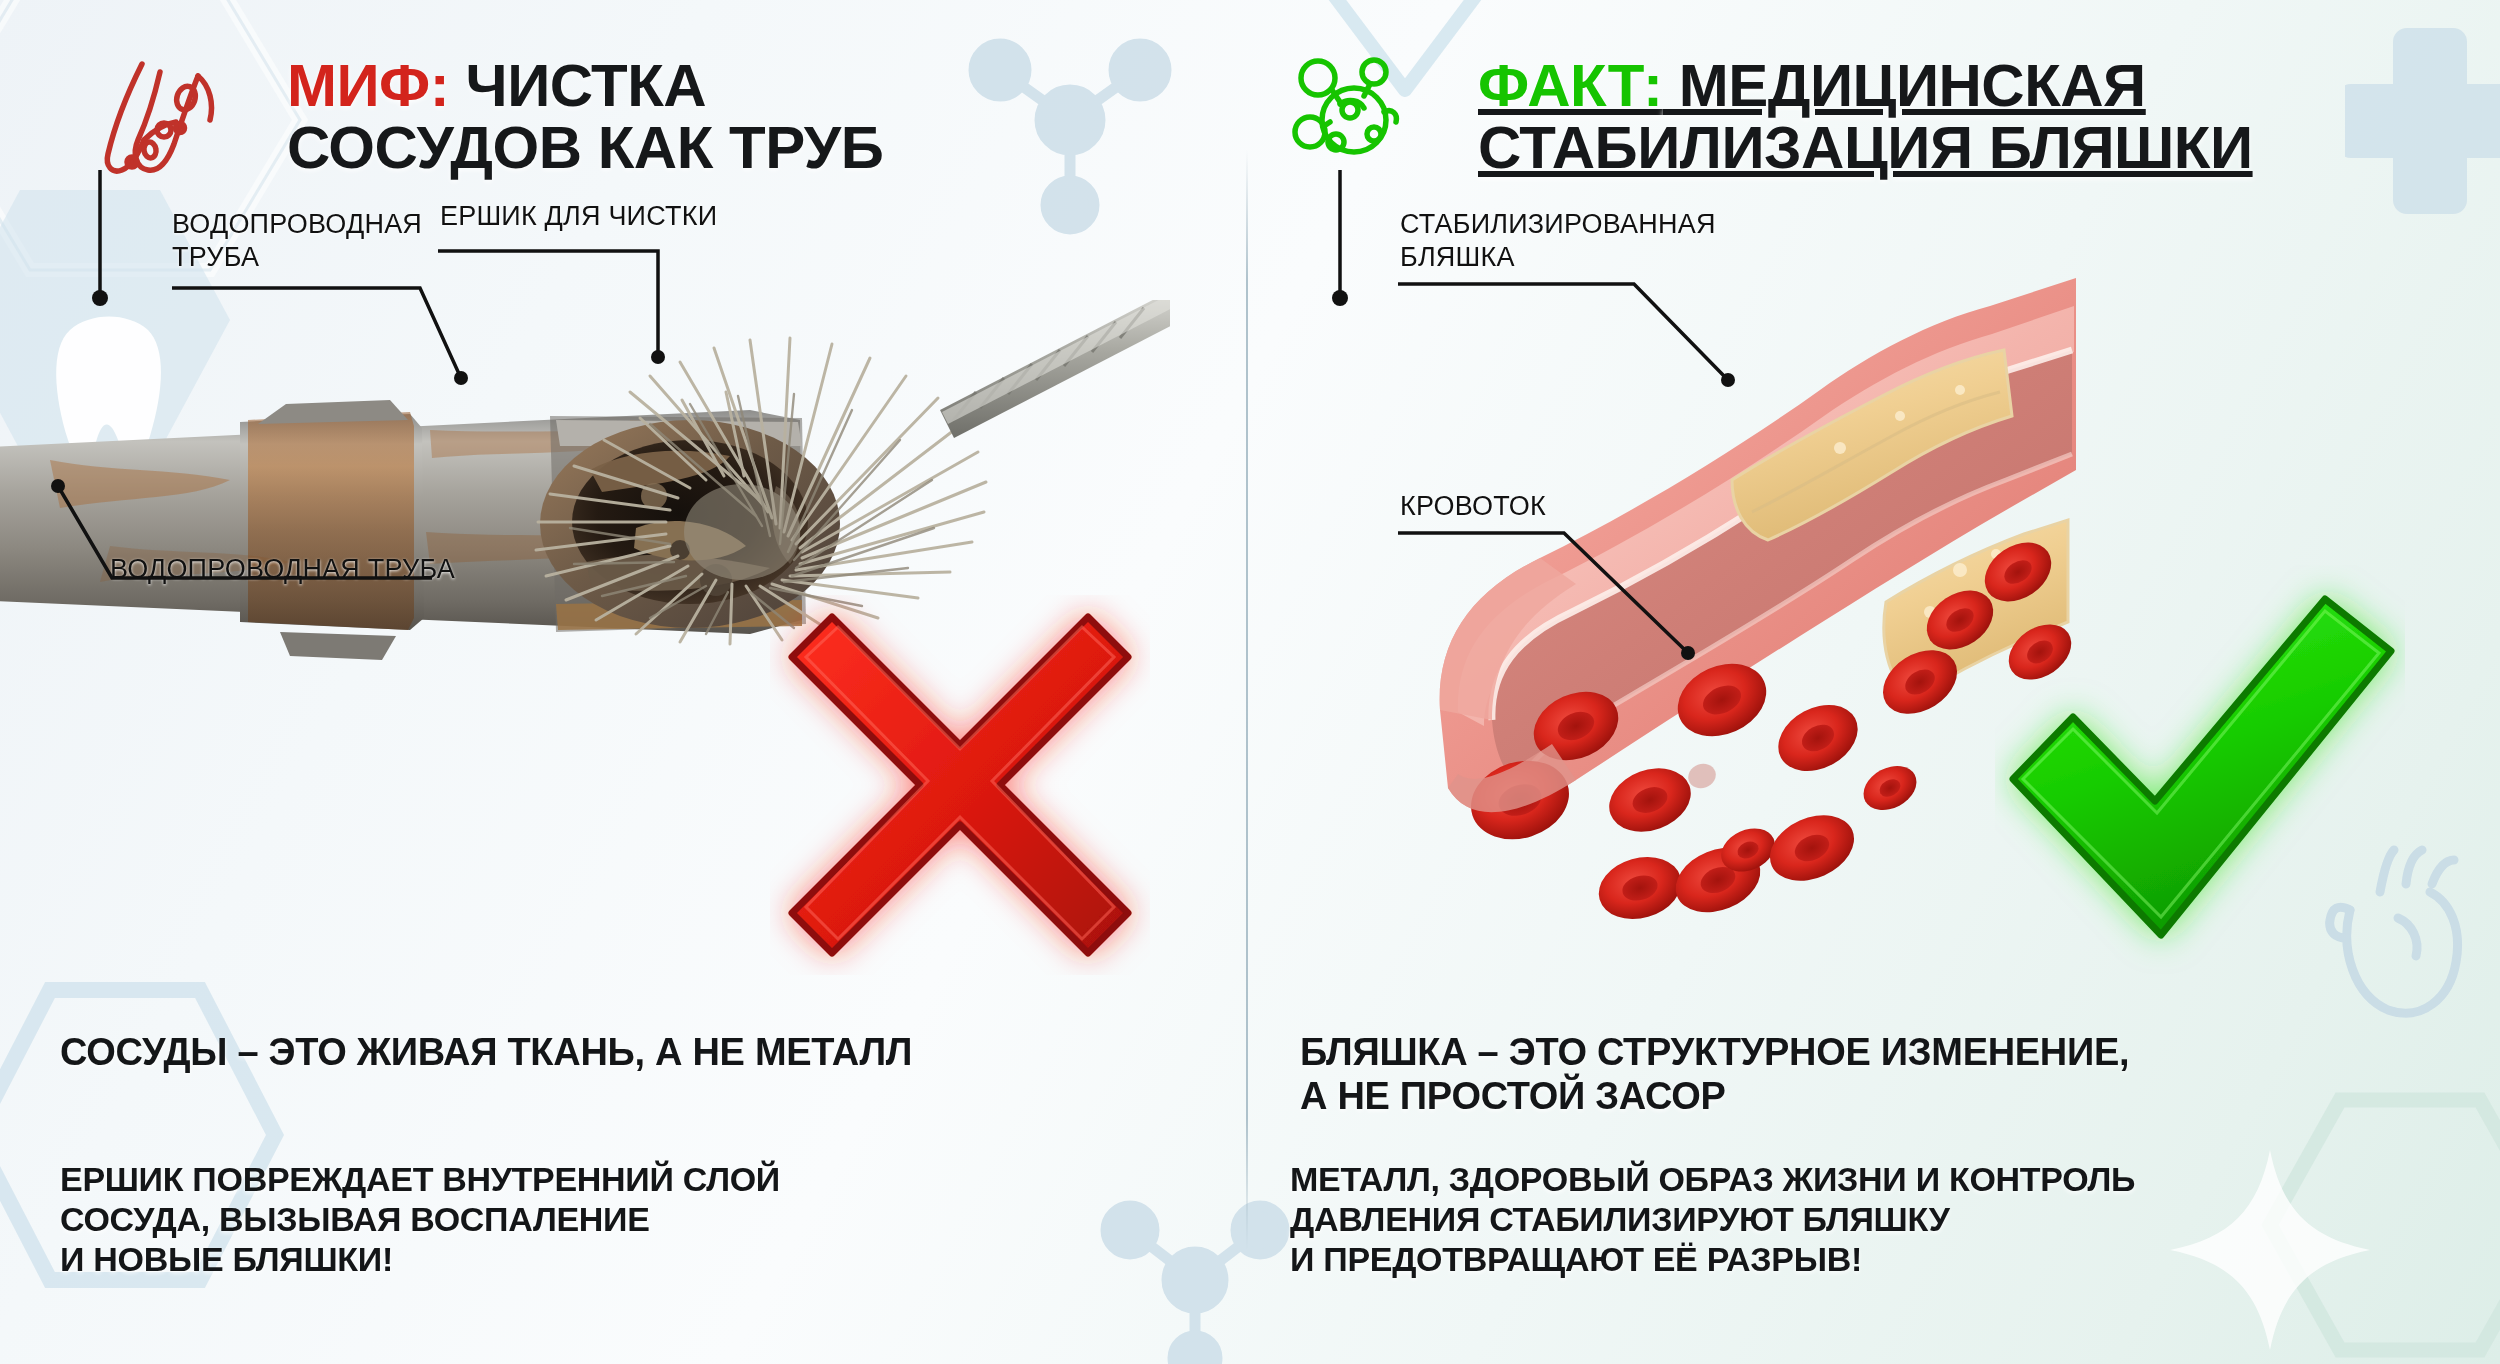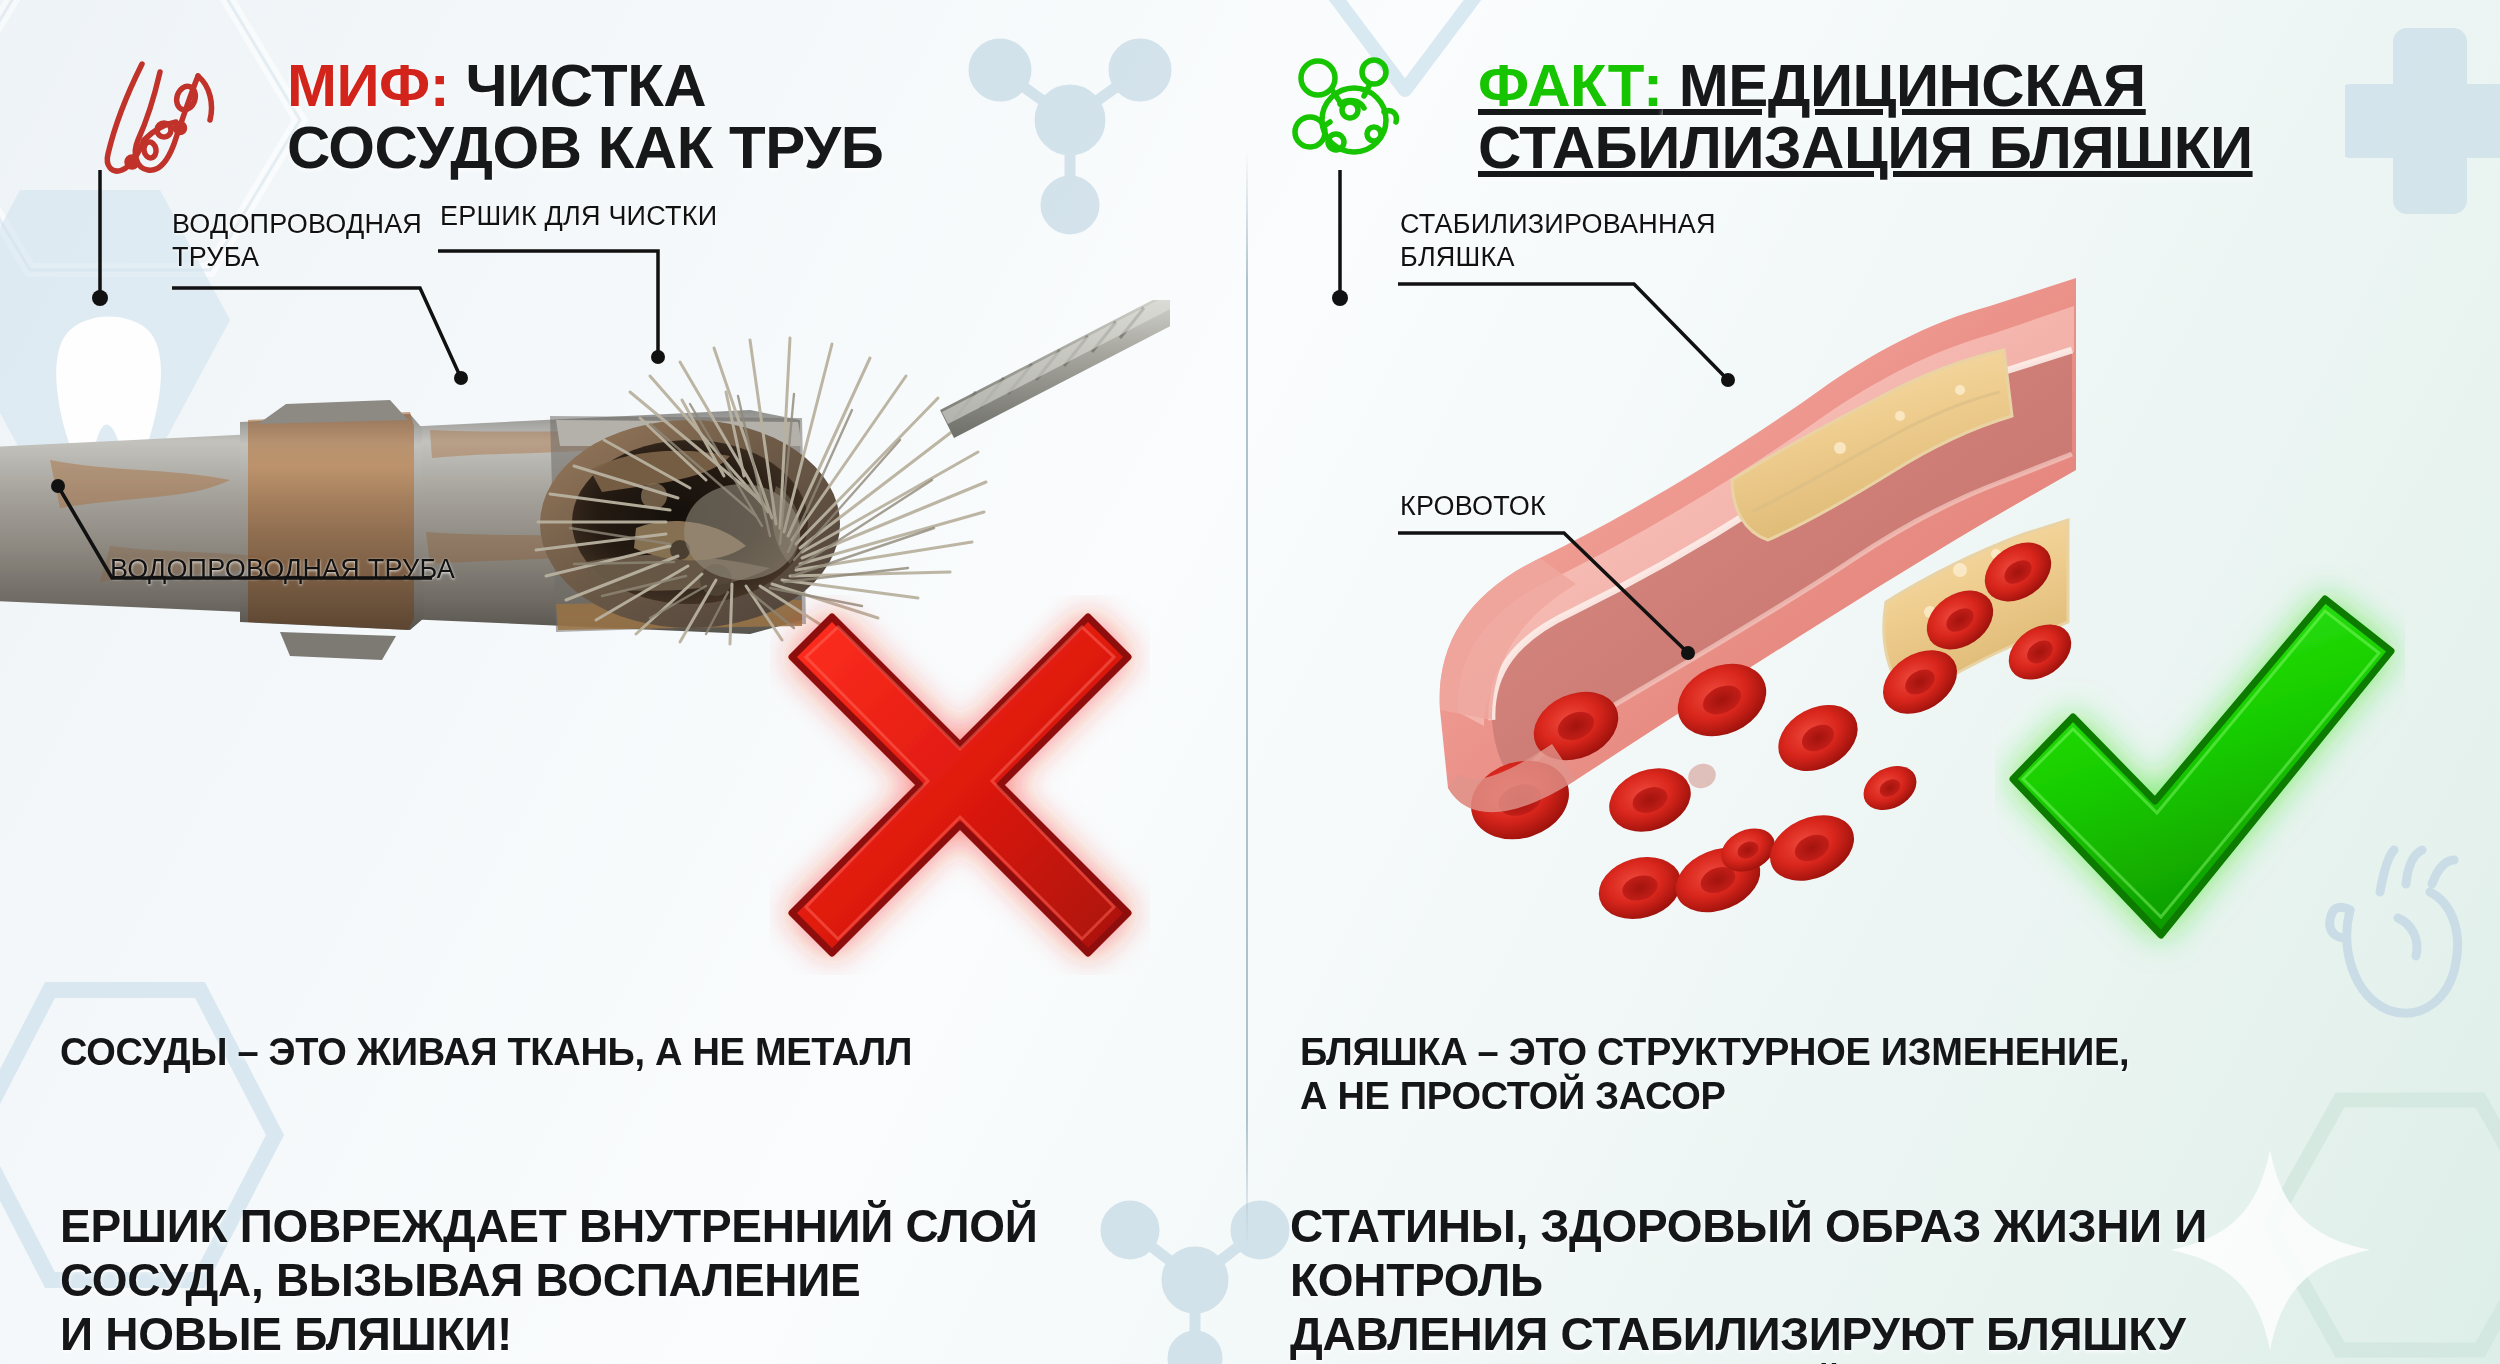--- a/index.html
+++ b/index.html
@@ -56,21 +56,21 @@
   
   .stmt {
     position: absolute;
     font-weight: 700;
     color: #141618;
     line-height: 1.17;
     white-space: pre-line;
     text-shadow: 0 2px 4px rgba(255,255,255,.85);
   }
   .stmt.lead { font-size: 38px; letter-spacing: -.3px; }
-  .stmt.body { font-size: 46px; letter-spacing: -.3px; margin-top: 40px; }
+  .stmt.body { font-size: 34px; letter-spacing: -.3px; }
 
   
   #pipe-figure { position: absolute; left: -10px; top: 300px; width: 1180px; height: 430px; }
 
   
   #artery-figure { position: absolute; left: 1400px; top: 240px; width: 680px; height: 700px; }
 
   
   #mark-x   { position: absolute; left: 770px;  top: 595px; width: 380px; height: 380px; }
   #mark-ok  { position: absolute; left: 1995px; top: 565px; width: 410px; height: 410px; }
@@ -526,17 +526,17 @@
       </linearGradient>
     </defs>
     <g filter="url(#glowGreen)">
       <path d="M18 214 L78 152 L160 236 L330 34 L396 86 L166 370 Z" fill="url(#ckGrad)" stroke="#0b7a00" stroke-width="7" stroke-linejoin="round"></path>
       <path d="M28 214 L78 164 L162 248 L330 46 L384 88 L166 352 Z" fill="none" stroke="#8bff6e" stroke-width="3" opacity=".45"></path>
     </g>
   </svg>
 
   <div class="stmt lead" style="left:1300px;top:1030px;width:1160px">БЛЯШКА – ЭТО СТРУКТУРНОЕ ИЗМЕНЕНИЕ,
 А НЕ ПРОСТОЙ ЗАСОР</div>
-  <div class="stmt body" style="left:1290px;top:1160px;width:1180px">СТАТИНЫ, ЗДОРОВЫЙ ОБРАЗ ЖИЗНИ И КОНТРОЛЬ
+  <div class="stmt body" style="left:1290px;top:1160px;width:1180px">МЕТАЛЛ, ЗДОРОВЫЙ ОБРАЗ ЖИЗНИ И КОНТРОЛЬ
 ДАВЛЕНИЯ СТАБИЛИЗИРУЮТ БЛЯШКУ
 И ПРЕДОТВРАЩАЮТ ЕЁ РАЗРЫВ!</div>
 
 </div>
 
 </body></html>

